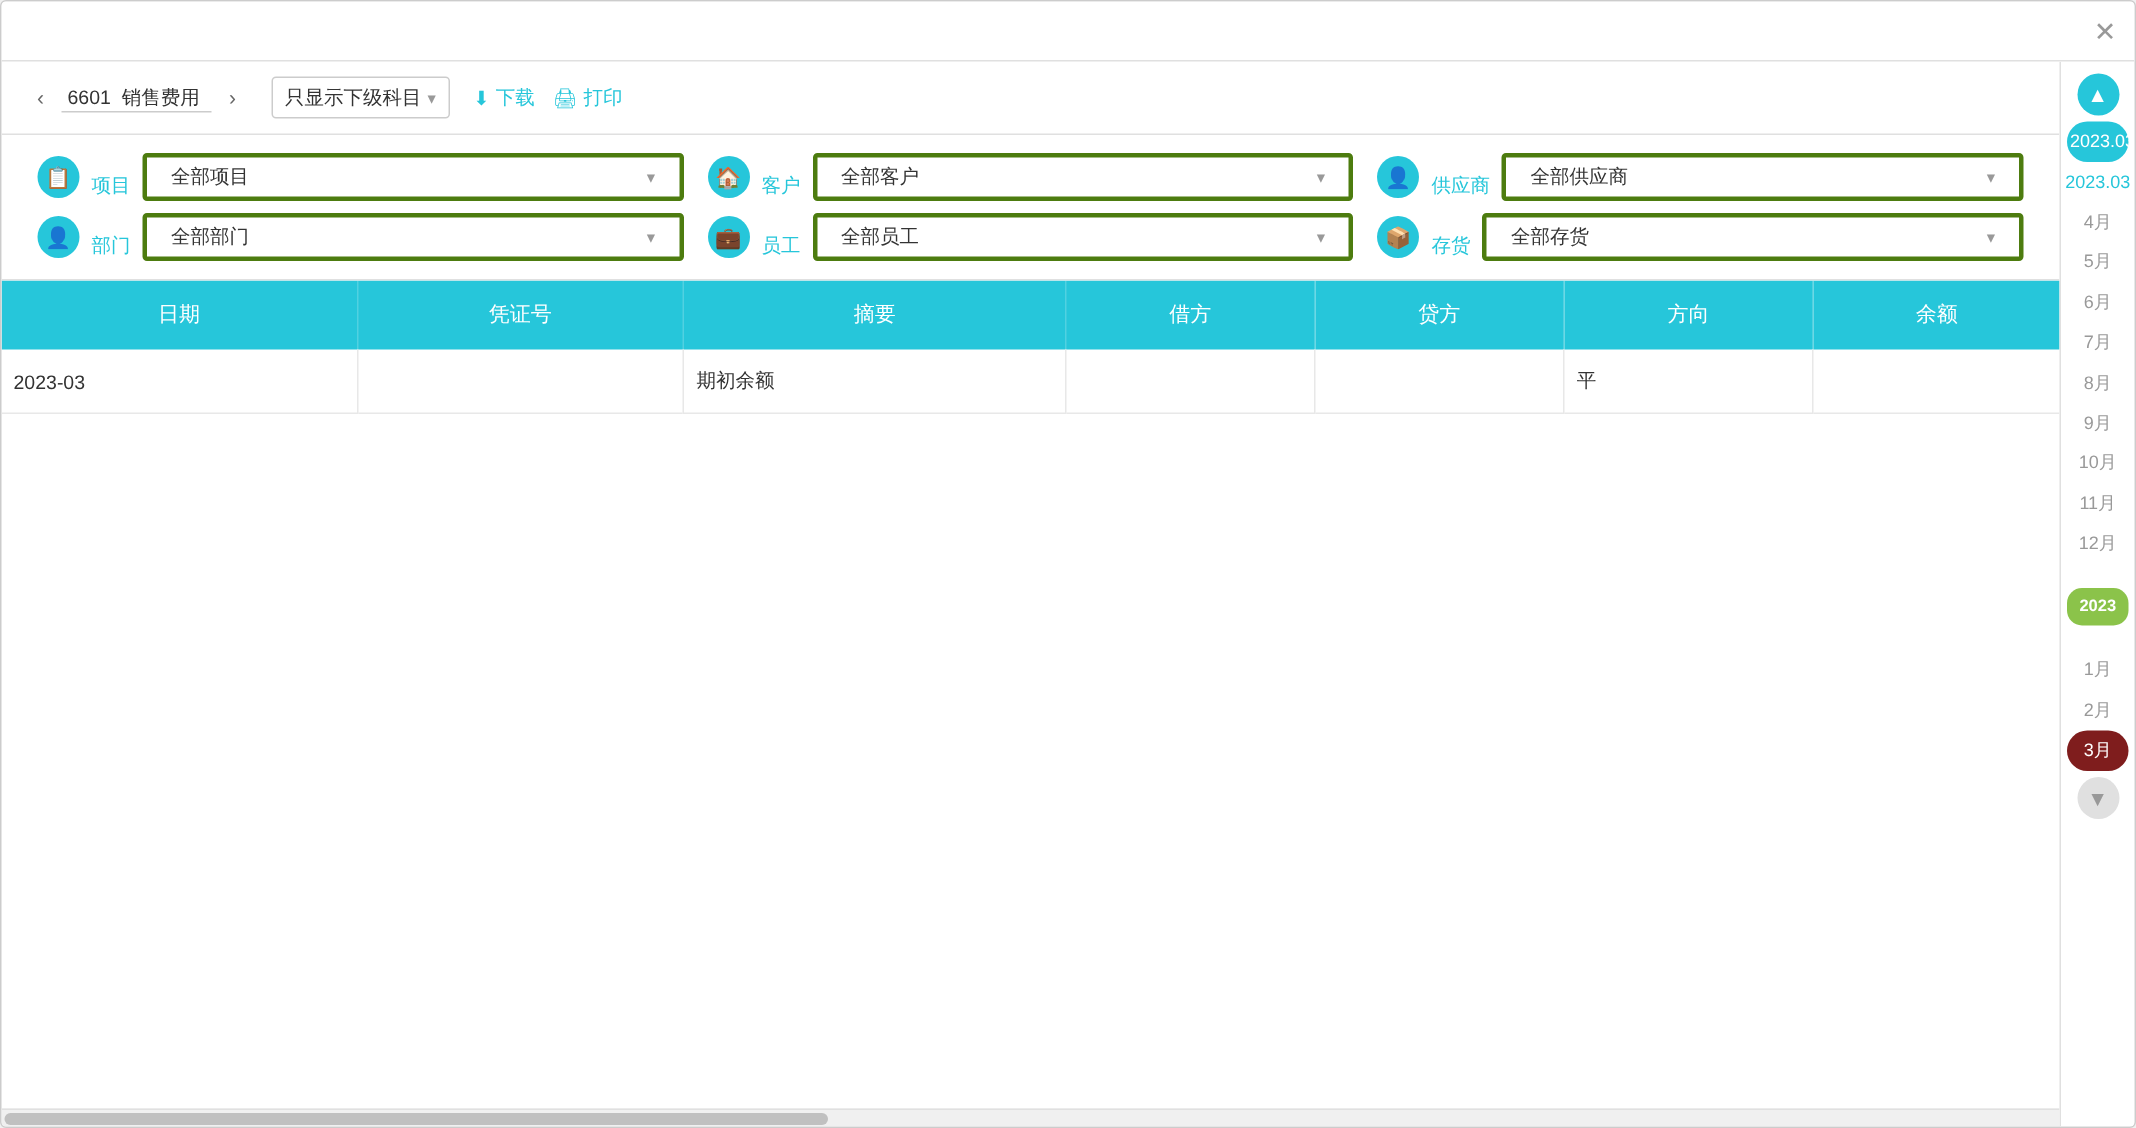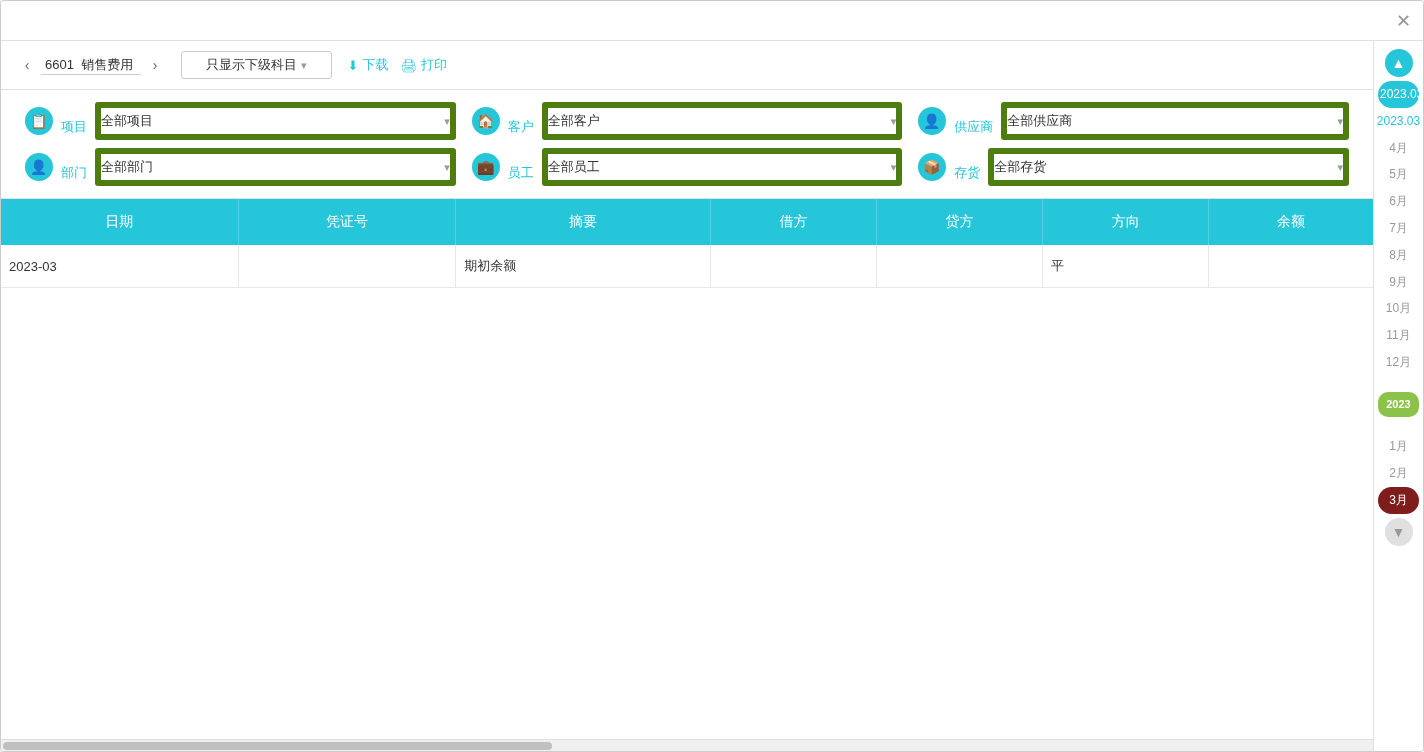--- a/index.html
+++ b/index.html
@@ -81,21 +81,21 @@
       color: #333;
       width: 100px;
       outline: none;
     }
     .dropdown-btn {
       display: flex;
       align-items: center;
       gap: 4px;
       border: 1px solid #ccc;
       border-radius: 3px;
-      padding: 4px 24px;
+      padding: 4px 8px;
       cursor: pointer;
       color: #333;
       font-size: 13px;
       background: #fff;
     }
     .dropdown-btn .arrow { color: #999; font-size: 11px; }
     .page-title {
       flex: 1;
       text-align: center;
       font-size: 18px;
@@ -142,23 +142,23 @@
       flex-shrink: 0;
     }
     .filter-label {
       color: #26c6da;
       font-size: 13px;
       white-space: nowrap;
       margin-top: 12px;
     }
     .filter-select {
       flex: 1;
-      border: 6px solid #4d7c0f;
+      border: 3px solid #4d7c0f;
       border-radius: 3px;
-      padding: 4px 0;
+      padding: 4px 16px;
       font-size: 13px;
       color: #333;
       background: #fff;
       display: flex;
       align-items: center;
       justify-content: space-between;
       cursor: pointer;
     }
     .filter-select .arrow { color: #999; font-size: 11px; }
     .table-container {

